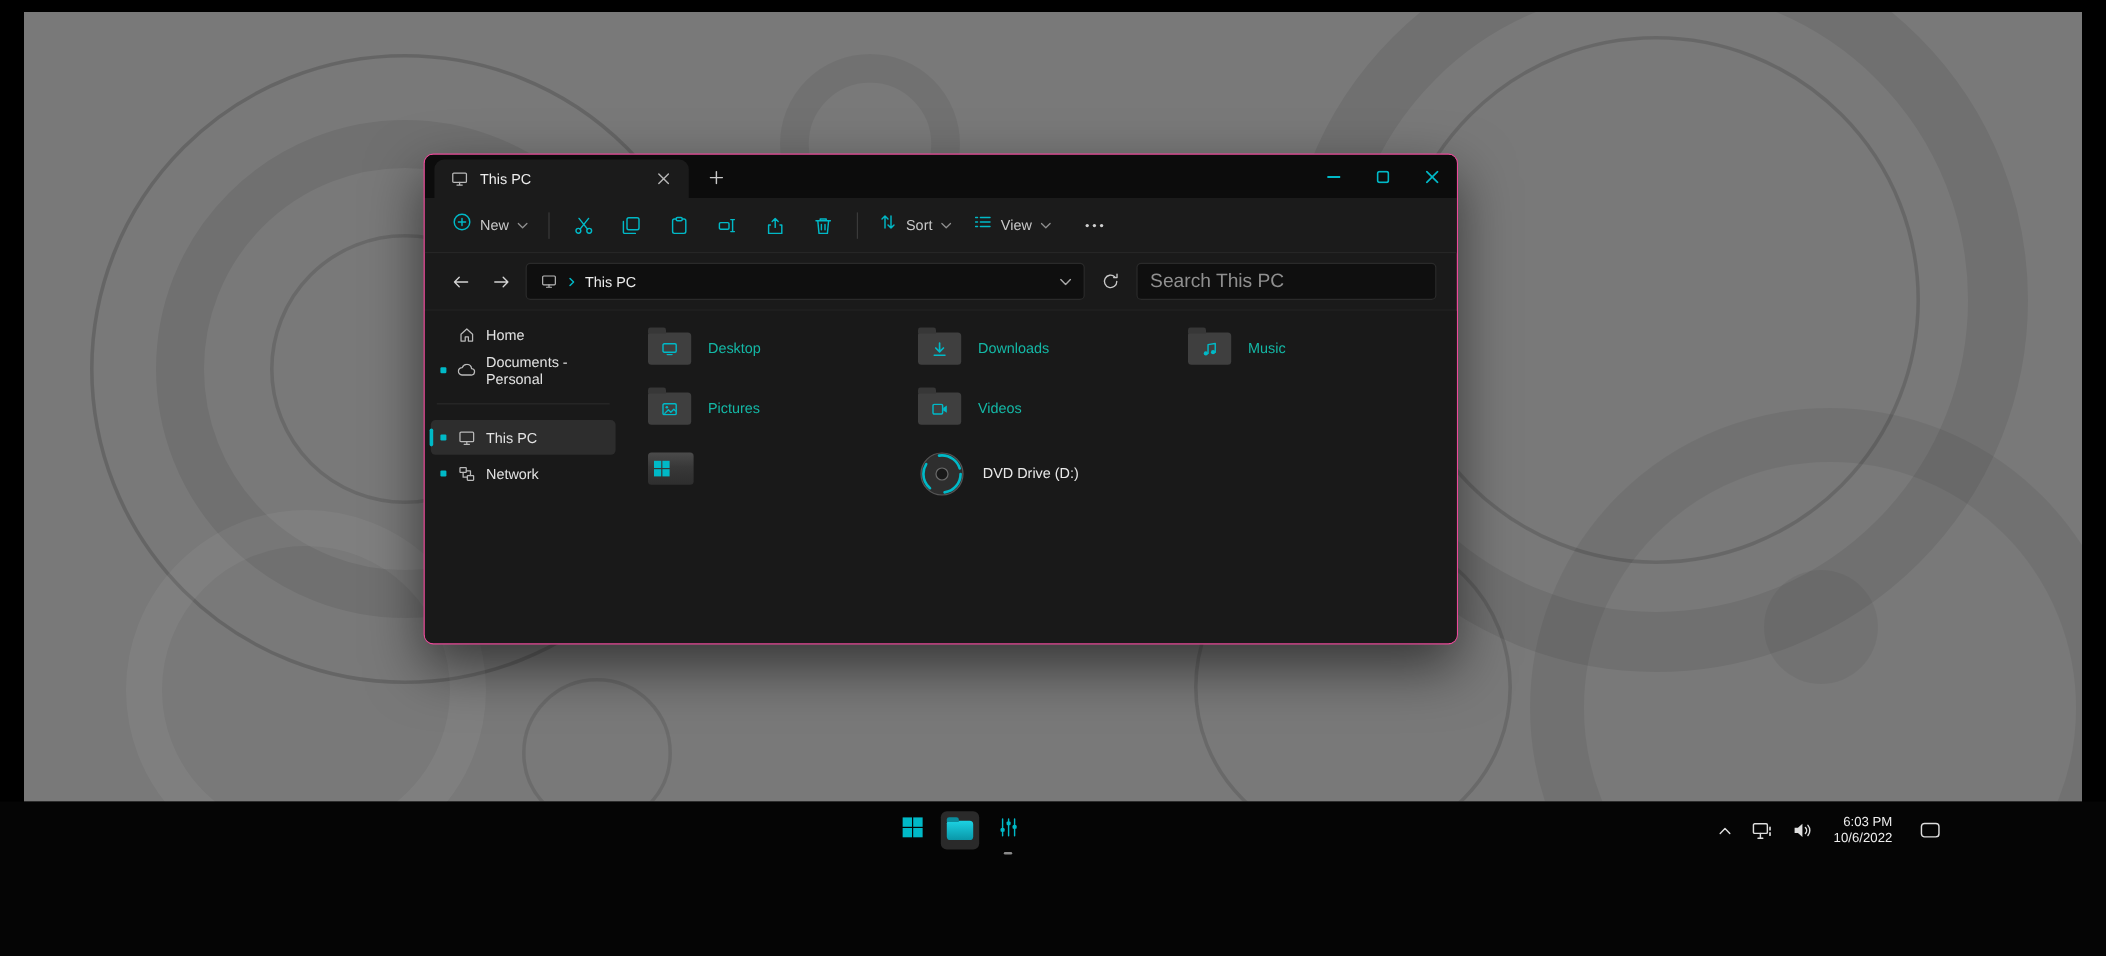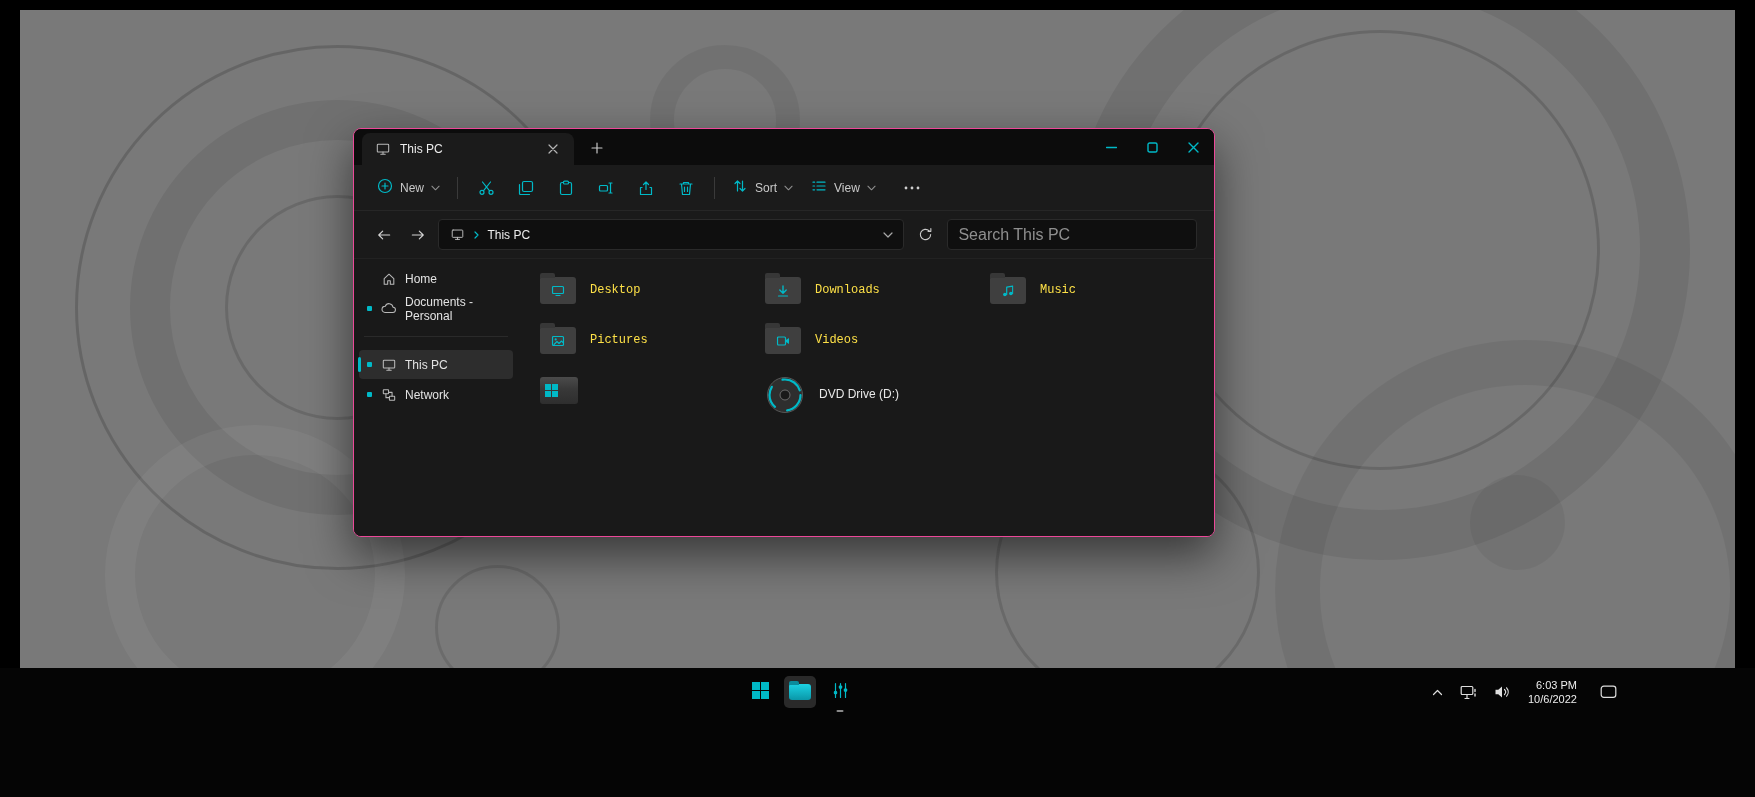--- a/index.html
+++ b/index.html
@@ -57,21 +57,21 @@
   .side-item.selected::before { content:""; position:absolute; left:-1px; top:7px; width:3px; height:15px;
                                 background:var(--accent); border-radius:2px; }
   .bullet { width:5px; height:5px; background:var(--accent); border-radius:1px; flex:none; }
   .bullet.none { background:transparent; }
   .side-ic { width:17px; display:flex; justify-content:center; color:#b9b9b9; flex:none; }
   .side-div { height:1px; background:#2a2a2a; margin:13px 10px; }
 
   .content { flex:1; padding:6px 0 0 22px; }
   .tiles { display:grid; grid-template-columns:225px 225px 225px; }
   .tile { height:50px; display:flex; align-items:center; gap:14px; border-radius:4px; }
-  .tile-label { font-size:12px; color:#fde047;font-family:Liberation Mono, monospace; }
+  .tile-label { font-size:12px; color:#14b8a6; }
 
   .folder { width:36px; height:27px; background:#3f3f3f; border-radius:2px 3px 3px 3px; position:relative; flex:none; }
   .folder::before { content:""; position:absolute; left:0; top:-4px; width:15px; height:5px; background:#373737;
                     border-radius:2px 2px 0 0; }
   .glyph { position:absolute; left:50%; top:52%; transform:translate(-50%,-50%); color:var(--accent); display:flex; }
 
   .drives { display:grid; grid-template-columns:225px 225px; margin-top:9px; }
   .drive-tile { display:flex; gap:14px; align-items:flex-start; }
   .hdd { width:38px; height:27px; margin-top:3px; background:linear-gradient(180deg,#4b4b4b 0%,#383838 45%,#2e2e2e 100%);
          border-radius:3px; position:relative; flex:none; }

